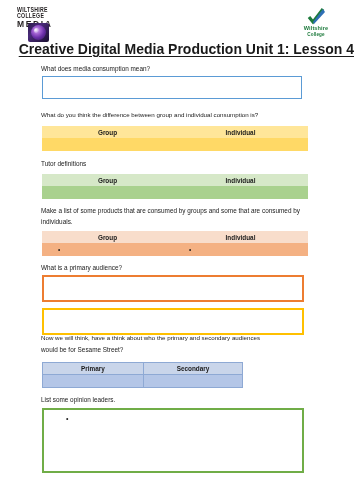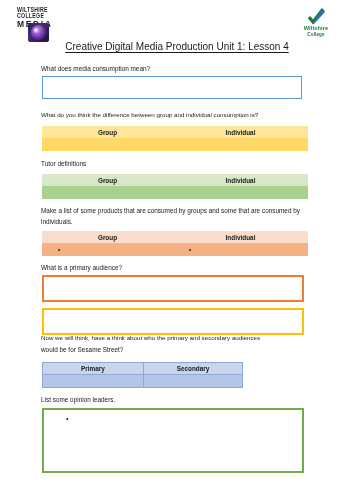--- a/index.html
+++ b/index.html
@@ -92,23 +92,23 @@
     color: #1d7a3c;
     line-height: 6px;
     letter-spacing: 0.1px;
   }
 
   
   .doc-title {
     position: absolute;
     left: 0; right: 0;
     top: 41px;
-    text-align: center;
-    font-size: 10px;
-    font-weight: normal;
+    text-align: right;
+    font-size: 14px;
+    font-weight: bold;
     color: #1a1a1a;
     text-decoration: underline;
     text-underline-offset: 2px;
   }
 
   
   .prompt {
     position: absolute;
     left: 41px;
     font-size: 6.4px;

